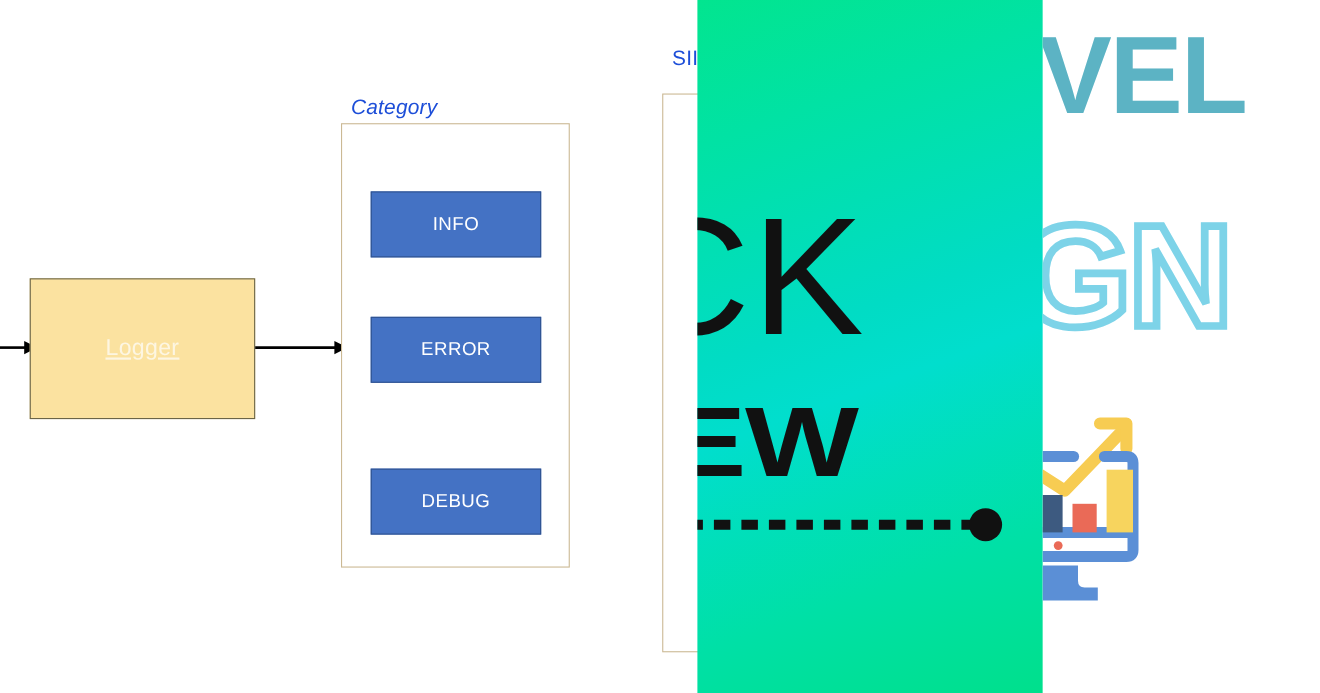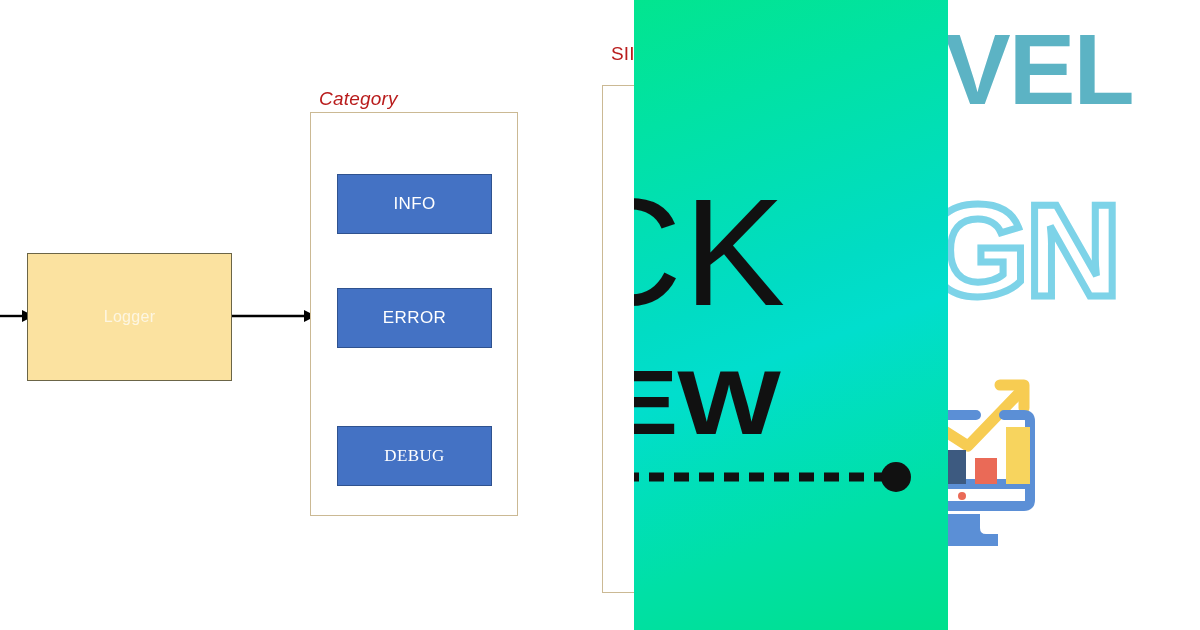--- a/index.html
+++ b/index.html
@@ -17,21 +17,21 @@
   }
 
   
   #diagram-left{
     position:absolute; left:0; top:0; width:600px; height:630px;
     background:#ffffff;
   }
   .cat-label{
     position:absolute;
     font-size:19px;
-    color:#b91c1c;
+    color:#1d4ed8;
     letter-spacing:.2px;
     white-space:nowrap;
   }
   #category-label{ left:319px; top:88px;font-style:italic; }
   #sink-label{ left:611px; top:43px; }
 
   .container-box{
     position:absolute;
     border:1.5px solid #cbb994;
     background:#ffffff;
@@ -47,34 +47,35 @@
     box-sizing:border-box;
     display:flex;
     align-items:center;
     justify-content:center;
     color:#ffffff;
     font-size:17px;
     letter-spacing:.4px;
   }
   #level-info  { left:337px; top:174px; width:155px; height:60px; }
   #level-error { left:337px; top:288px; width:155px; height:60px; }
-  #level-debug { left:337px; top:426px; width:155px; height:60px;font-family:Liberation Serif, serif; }
+  #level-debug { left:337px; top:426px; width:155px; height:60px; }
 
   #logger-box{
     position:absolute;
     left:27px; top:253px; width:205px; height:128px;
     background:#fbe2a0;
     border:1.4px solid #6b6547;
     box-sizing:border-box;
     display:flex; align-items:center; justify-content:center;
   }
   #logger-label{
-    font-size:16px;
+    font-size:21px;
     color:#fdf6e2;
     letter-spacing:.3px;
+    text-decoration:underline;
   }
 
   .arrow-svg{ position:absolute; overflow:visible; }
   #arrow-in { left:0px;   top:300px; }
   #arrow-out{ left:232px; top:300px; }
 
   
   #green-panel{
     position:absolute;
     left:634px; top:0; width:314px; height:630px;

